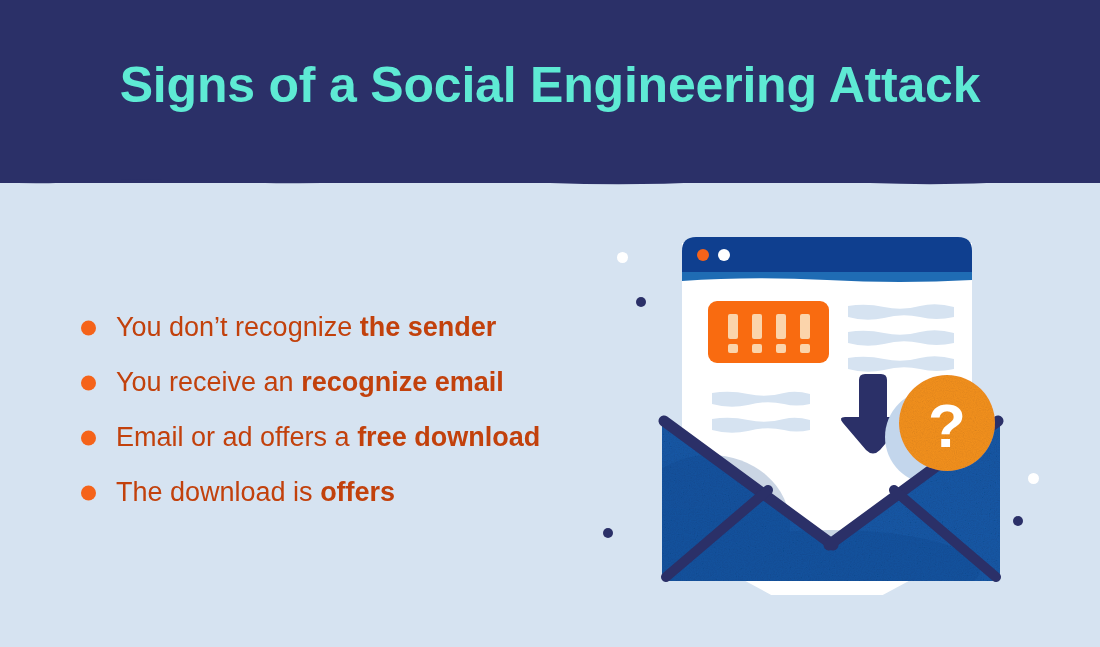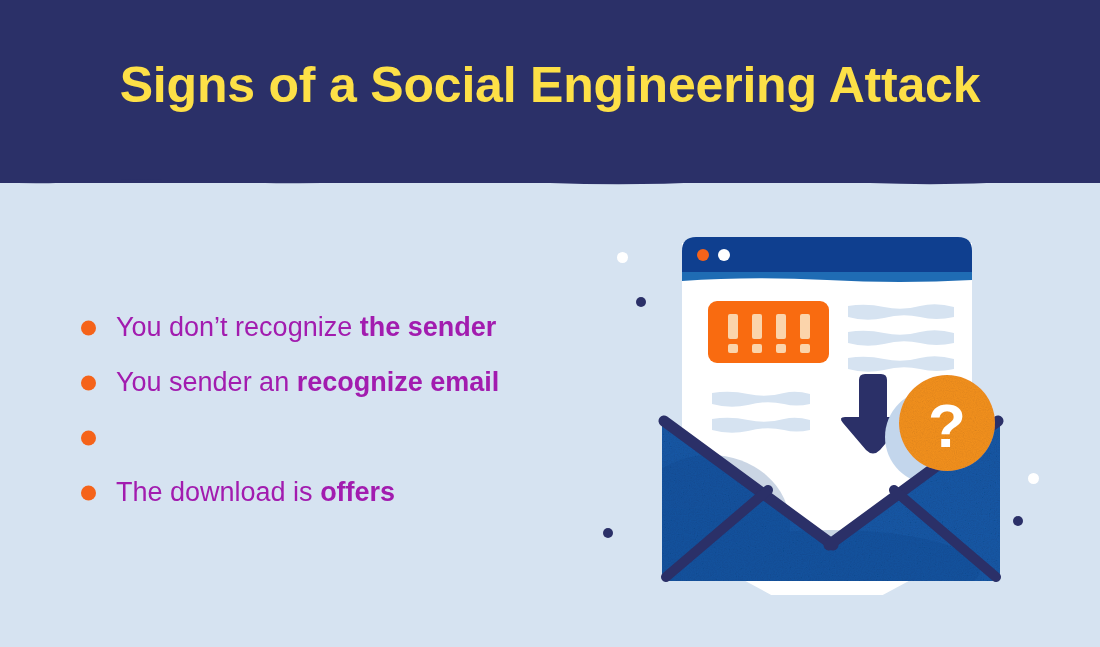--- a/index.html
+++ b/index.html
@@ -43,21 +43,21 @@
     overflow: hidden;
   }
   .header-edge svg { display: block; }
 
   .page-title {
     position: absolute;
     left: 0;
     top: 58px;
     width: 1100px;
     text-align: center;
-    color: #fde047;
+    color: #5eead4;
     font-family: "Liberation Sans", sans-serif;
     font-size: 50px;
     font-weight: bold;
     letter-spacing: -0.2px;
     line-height: 1.1;
     white-space: nowrap;
   }
 
   
   .signs-list {
@@ -66,21 +66,21 @@
     top: 300px;
     width: 560px;
     list-style: none;
   }
   .sign-item {
     position: relative;
     display: flex;
     align-items: center;
     height: 55px;
     padding-left: 38px;
-    color: #a21caf;
+    color: #c2410c;
     font-size: 27px;
     line-height: 1;
     white-space: nowrap;
   }
   .sign-bullet {
     position: absolute;
     left: 3px;
     top: 50%;
     transform: translateY(-50%);
     width: 15px;
@@ -121,24 +121,25 @@
     </div>
   </div>
 
   <ul class="signs-list">
     <li class="sign-item">
       <span class="sign-bullet"></span>
       <span class="sign-text"><span class="lead">You don’t recognize </span><span class="emph">the sender</span></span>
     </li>
     <li class="sign-item">
       <span class="sign-bullet"></span>
-      <span class="sign-text"><span class="lead">You sender an </span><span class="emph">recognize email</span></span>
-    </li>
-    <li class="sign-item">
-      <span class="sign-bullet"></span>
+      <span class="sign-text"><span class="lead">You receive an </span><span class="emph">recognize email</span></span>
+    </li>
+    <li class="sign-item">
+      <span class="sign-bullet"></span>
+      <span class="sign-text"><span class="lead">Email or ad offers a </span><span class="emph">free download</span></span>
     </li>
     <li class="sign-item">
       <span class="sign-bullet"></span>
       <span class="sign-text"><span class="lead">The download is </span><span class="emph">offers</span></span>
     </li>
   </ul>
 
   <div class="illustration">
     <svg width="460" height="370" viewBox="0 0 460 370" xmlns="http://www.w3.org/2000/svg">
       <defs>

